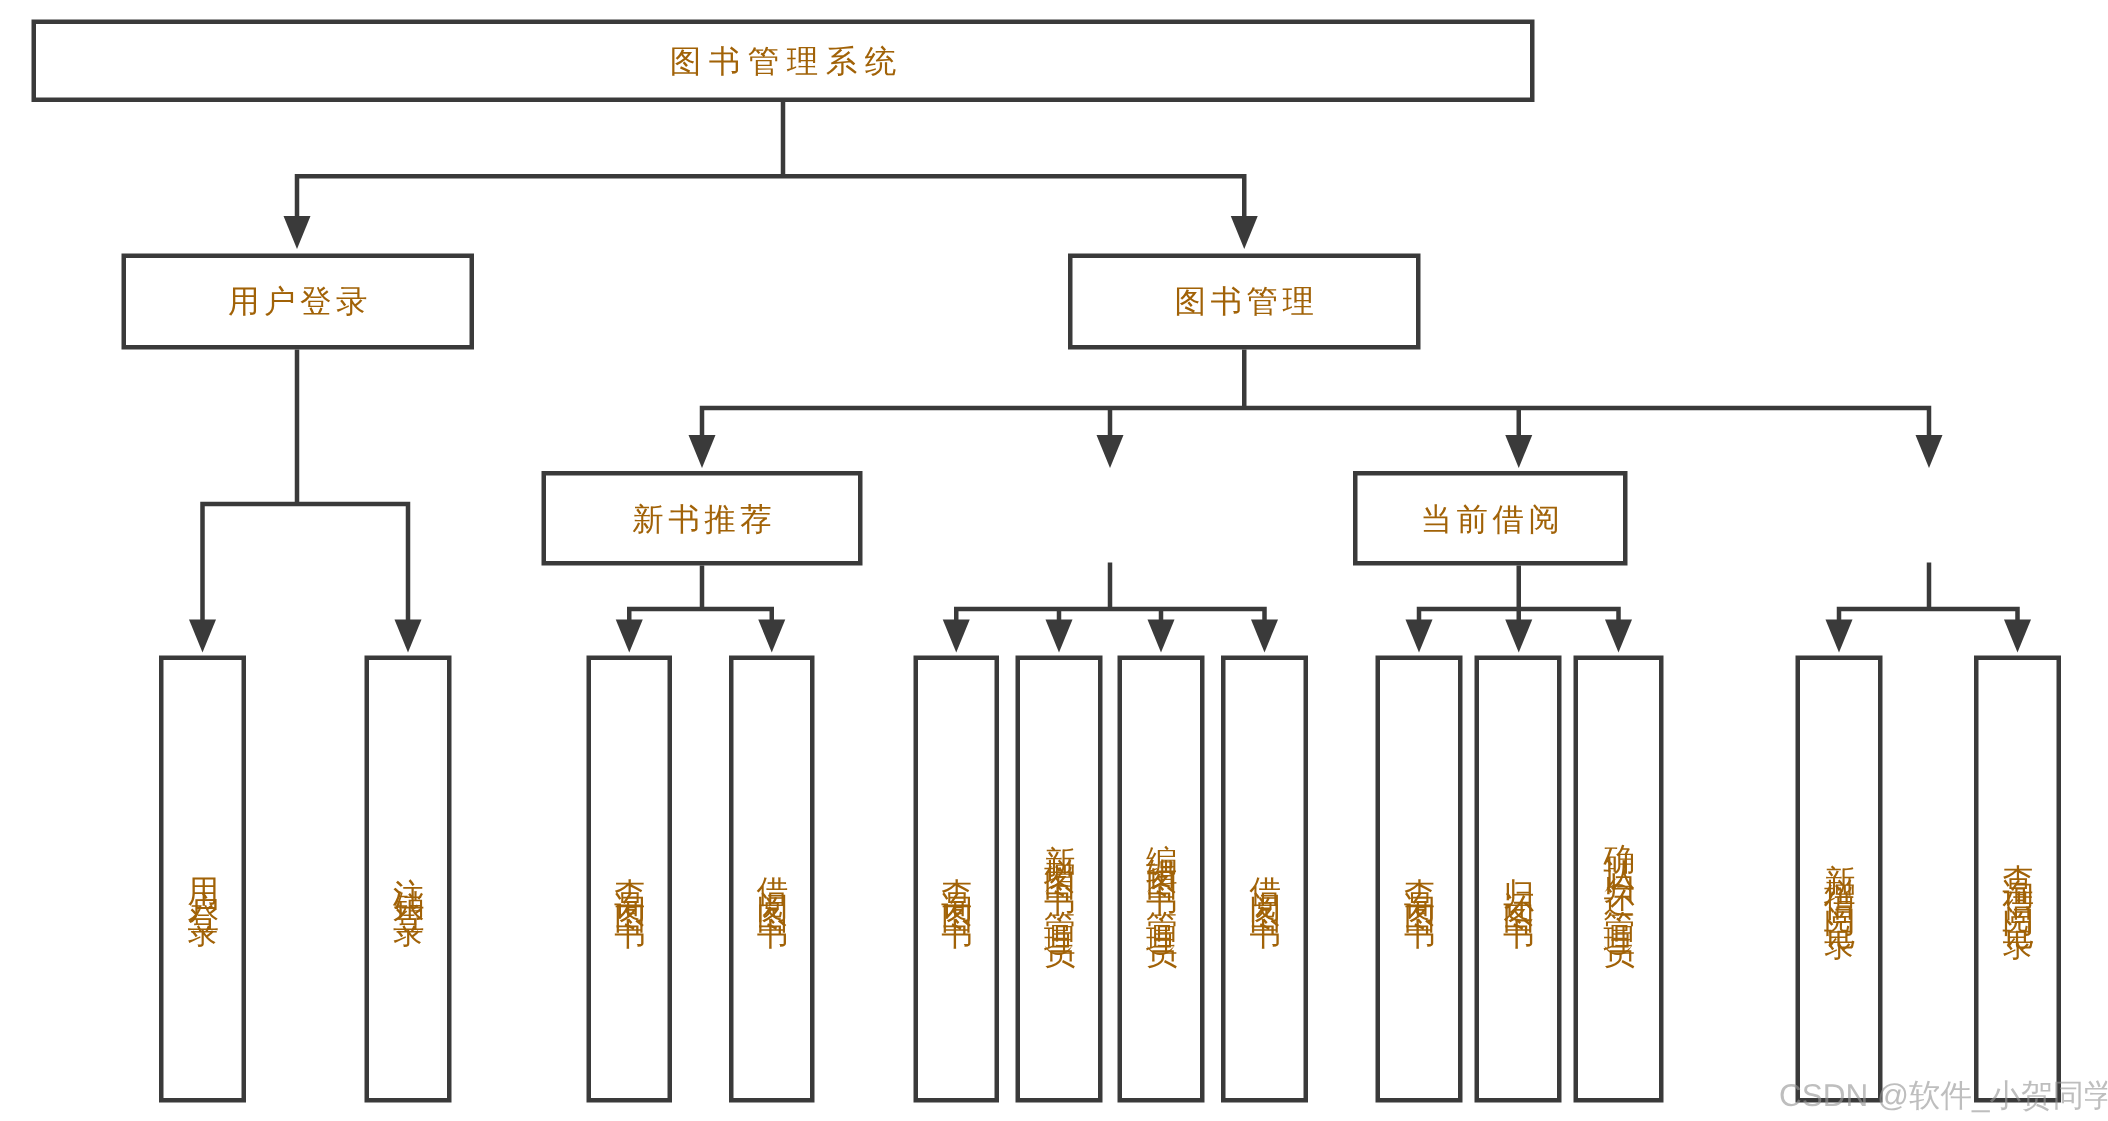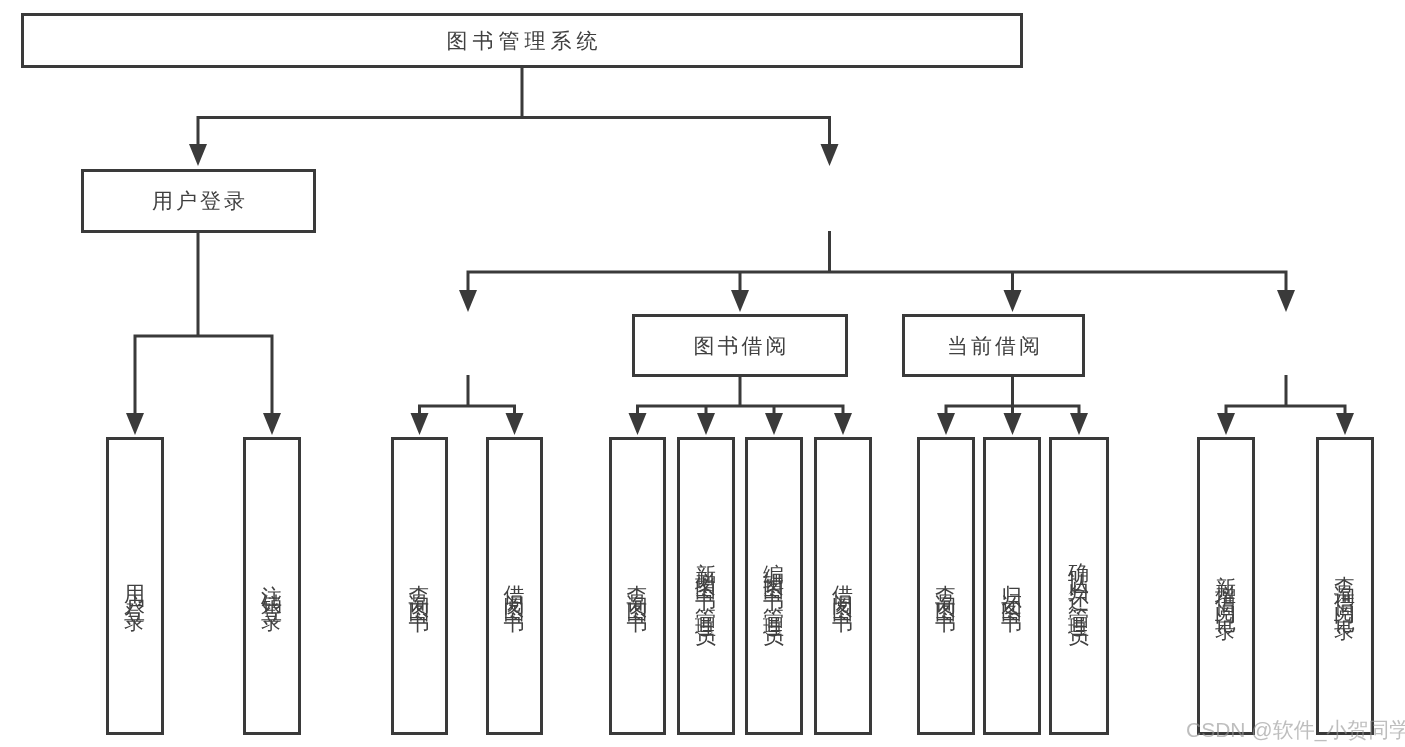--- a/index.html
+++ b/index.html
@@ -18,21 +18,21 @@
     z-index: 1;
   }
   .box {
     position: absolute;
     box-sizing: border-box;
     border: 3px solid #3a3a3a;
     background: #ffffff;
     display: flex;
     align-items: center;
     justify-content: center;
-    color: #404040;
+    color: #a16207;
     z-index: 2;
   }
   .hbox { font-size: 21px; letter-spacing: 3px; text-indent: 3px; }
   .hbox.title { letter-spacing: 5px; text-indent: 5px; }
   .vbox span {
     writing-mode: vertical-rl;
     text-orientation: mixed;
     font-size: 21px;
     line-height: 1;
     letter-spacing: 9px;
@@ -114,22 +114,23 @@
     <g stroke="#3a3a3a" stroke-width="3">
       <path d="M1286 375 V406 M1224.5 406 H1346.5 M1226 406 V416 M1345 406 V416"></path>
       <polygon fill="#3a3a3a" stroke="none" points="1217,413 1235,413 1226,435"></polygon>
       <polygon fill="#3a3a3a" stroke="none" points="1336,413 1354,413 1345,435"></polygon>
     </g>
   </svg>
 
   <div class="box hbox title b-root">图书管理系统</div>
 
   <div class="box hbox b-login">用户登录</div>
+  <div class="box hbox b-mgmt">图书管理</div>
 
-  <div class="box hbox b-borrow">图书借阅</div>
+  <div class="box hbox b-newbooks">新书推荐</div>
   <div class="box hbox b-current">当前借阅</div>
 
   <div class="box vbox leaf b-a1">
       <span>用户登录</span>
     </div>
   <div class="box vbox leaf b-a2">
       <span>注销登录</span>
     </div>
 
   <div class="box vbox leaf b-b1">

